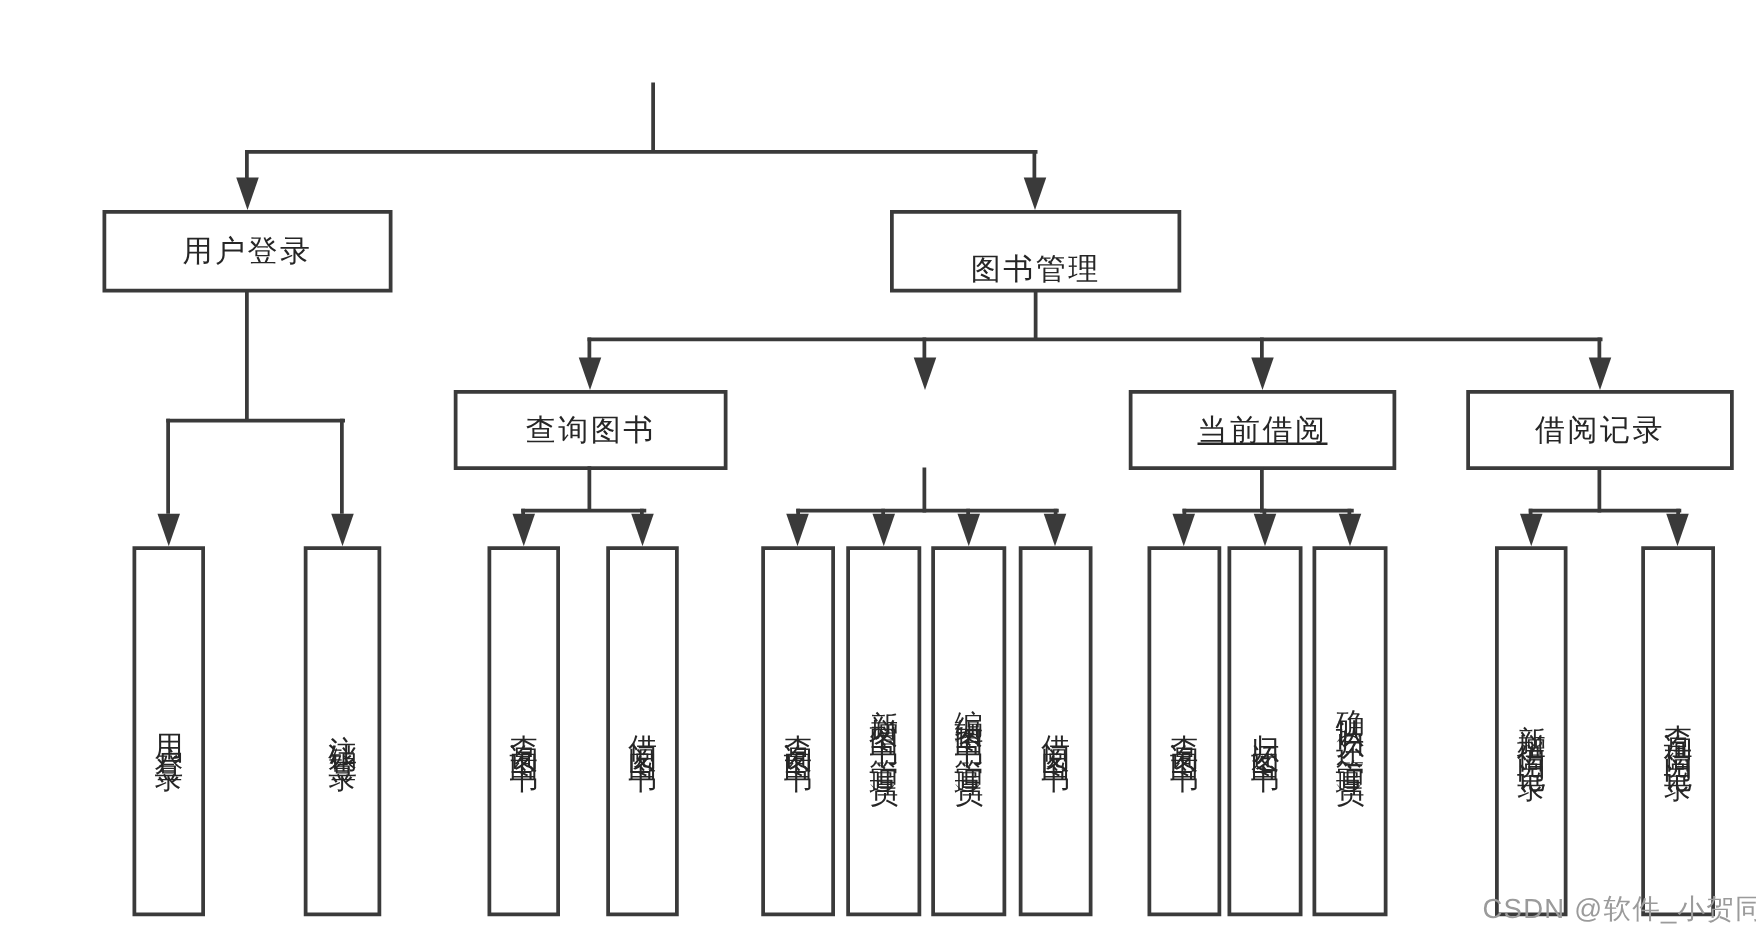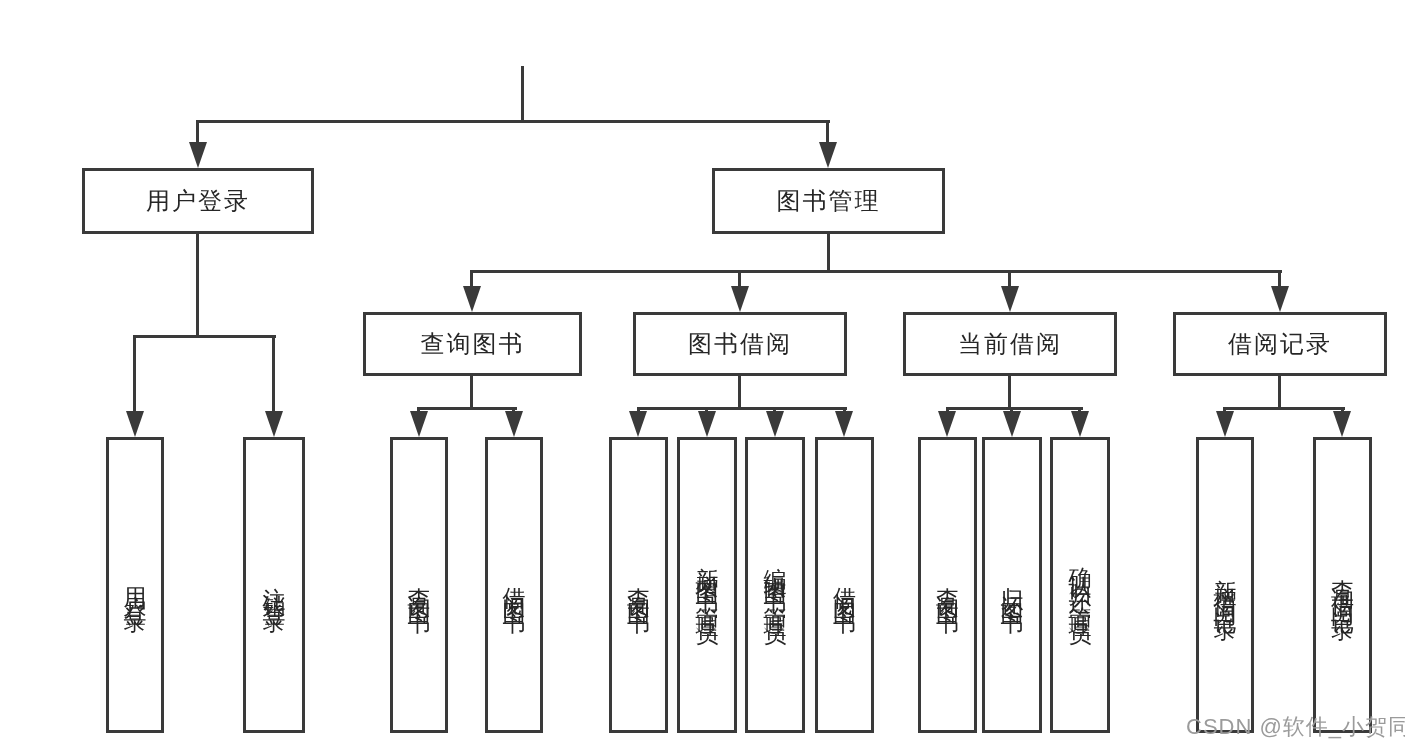--- a/index.html
+++ b/index.html
@@ -50,21 +50,21 @@
   <div class="vline" style="left:521px;top:66px;height:54px;"></div>
   <div class="hline" style="left:196px;top:120px;width:634px;"></div>
   <div class="vline" style="left:196px;top:120px;height:25px;"></div>
   <div class="arrow" style="left:189px;top:142px;"></div>
   <div class="vline" style="left:826px;top:120px;height:25px;"></div>
   <div class="arrow" style="left:819px;top:142px;"></div>
 
   <div class="box" style="left:82px;top:168px;width:232px;height:66px;">
     <span class="lbl">用户登录</span>
   </div>
-  <div class="box" style="left:712px;top:168px;width:233px;height:66px;">
+  <div class="box" style="left:712px;top:168px;width:233px;height:66px;align-items:flex-end;">
     <span class="lbl">图书管理</span>
   </div>
 
   <div class="vline" style="left:196px;top:232px;height:105px;"></div>
   <div class="hline" style="left:133px;top:335px;width:143px;"></div>
   <div class="vline" style="left:133px;top:335px;height:76px;"></div>
   <div class="arrow" style="left:126px;top:411px;"></div>
   <div class="vline" style="left:272px;top:335px;height:76px;"></div>
   <div class="arrow" style="left:265px;top:411px;"></div>
 
@@ -75,24 +75,21 @@
   <div class="vline" style="left:738px;top:270px;height:18px;"></div>
   <div class="arrow" style="left:731px;top:286px;"></div>
   <div class="vline" style="left:1008px;top:270px;height:18px;"></div>
   <div class="arrow" style="left:1001px;top:286px;"></div>
   <div class="vline" style="left:1278px;top:270px;height:18px;"></div>
   <div class="arrow" style="left:1271px;top:286px;"></div>
 
   <div class="box" style="left:363px;top:312px;width:219px;height:64px;">
     <span class="lbl">查询图书</span>
   </div>
-  <div class="box" style="left:633px;top:312px;width:214px;height:64px;">
-    <span class="lbl">图书借阅</span>
-  </div>
-  <div class="box" style="left:903px;top:312px;width:214px;height:64px;">
+  <div class="box" style="left:903px;top:312px;width:214px;height:64px;text-decoration:underline;">
     <span class="lbl">当前借阅</span>
   </div>
   <div class="box" style="left:1173px;top:312px;width:214px;height:64px;">
     <span class="lbl">借阅记录</span>
   </div>
 
   <div class="vline" style="left:470px;top:373px;height:36px;"></div>
   <div class="hline" style="left:417px;top:407px;width:100px;"></div>
   <div class="vline" style="left:417px;top:407px;height:6px;"></div>
   <div class="arrow" style="left:410px;top:411px;"></div>

